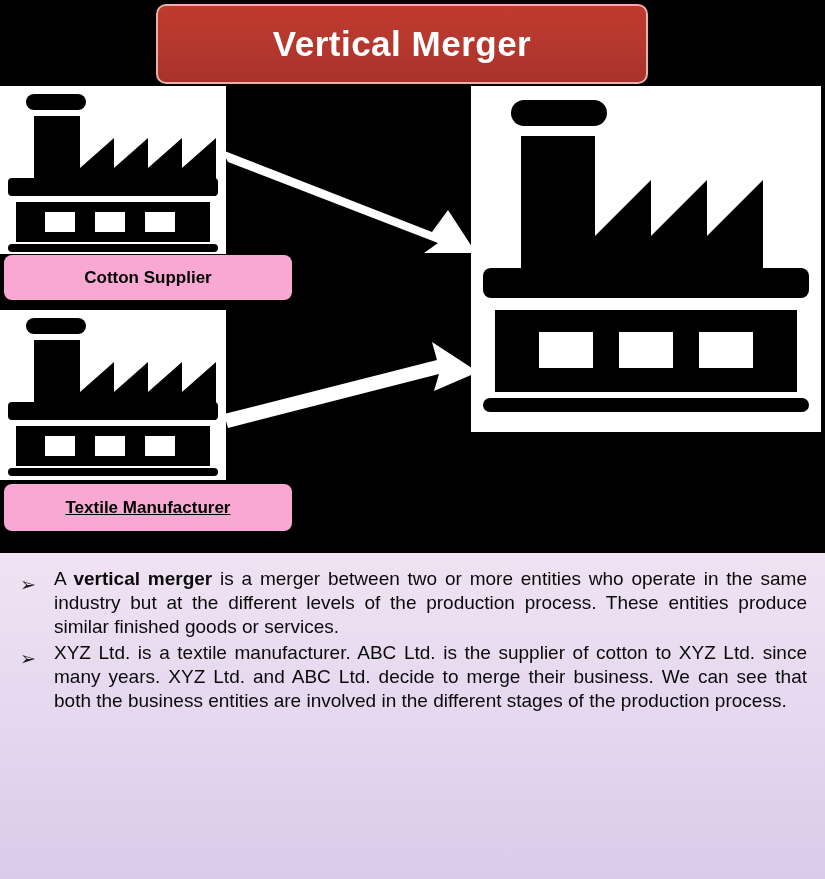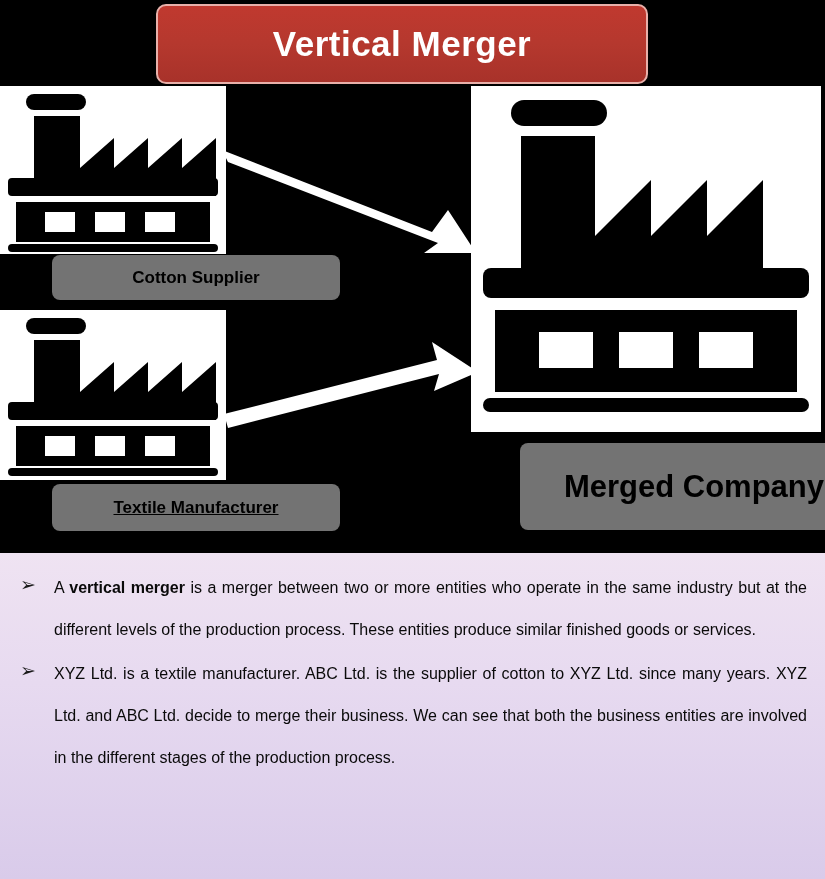--- a/index.html
+++ b/index.html
@@ -47,27 +47,26 @@
   }
   #factory-cotton { left: 0px;   top: 86px;  width: 226px; height: 168px; }
   #factory-textile{ left: 0px;   top: 310px; width: 226px; height: 170px; }
   #factory-merged { left: 471px; top: 86px;  width: 350px; height: 346px; }
 
   .factory-svg { display: block; width: 100%; height: 100%; }
 
   
   .label-box {
     position: absolute;
-    background: #737373;
+    background: #f9a8d4;
     border-radius: 8px;
     display: flex;
     align-items: center;
     justify-content: center;
     box-shadow: 0 1px 2px rgba(0,0,0,0.25);
-    margin-left: 48px;
   }
   #label-cotton  { left: 4px;  top: 255px; width: 288px; height: 45px; }
   #label-textile { left: 4px;  top: 484px; width: 288px; height: 47px; text-decoration: underline; }
   #label-merged  { left: 472px;top: 443px; width: 348px; height: 87px; }
 
   .label-small { font-size: 17px; font-weight: bold; color: #000; }
   .label-large { font-size: 31px; font-weight: bold; color: #000; }
 
   
   .arrows {
@@ -98,22 +97,22 @@
   .bullet-mark {
     flex: 0 0 34px;
     font-size: 19px;
     line-height: 36px;
     color: #1a1a1a;
     text-align: left;
     padding-left: 6px;
   }
   .bullet-text {
     flex: 1;
-    font-size: 16px;
-    line-height: 42px;
+    font-size: 19px;
+    line-height: 24px;
     color: #0a0a0a;
     text-align: justify;
     text-justify: inter-word;
   }
   .bullet-text b { font-weight: bold; }
 </style>
 </head>
 <body>
 
 <div class="page">
@@ -169,23 +168,20 @@
       <polygon points="224,414 437,360 432,342 478,372 434,391 439,374 228,428" fill="#ffffff"></polygon>
     </g>
   </svg>
 
   <div class="label-box" id="label-cotton">
     <span class="label-small">Cotton Supplier</span>
   </div>
   <div class="label-box" id="label-textile">
     <span class="label-small">Textile Manufacturer</span>
   </div>
-  <div class="label-box" id="label-merged">
-    <span class="label-large">Merged Company</span>
-  </div>
 
   <div class="desc-panel">
 
     <div class="bullet-row">
       <span class="bullet-mark">➢</span>
       <span class="bullet-text">
         <span>A </span><b>vertical merger</b><span> is a merger between two or more entities who operate in the same industry but at the different levels of the production process. These entities produce similar finished goods or services.</span>
       </span>
     </div>
 

